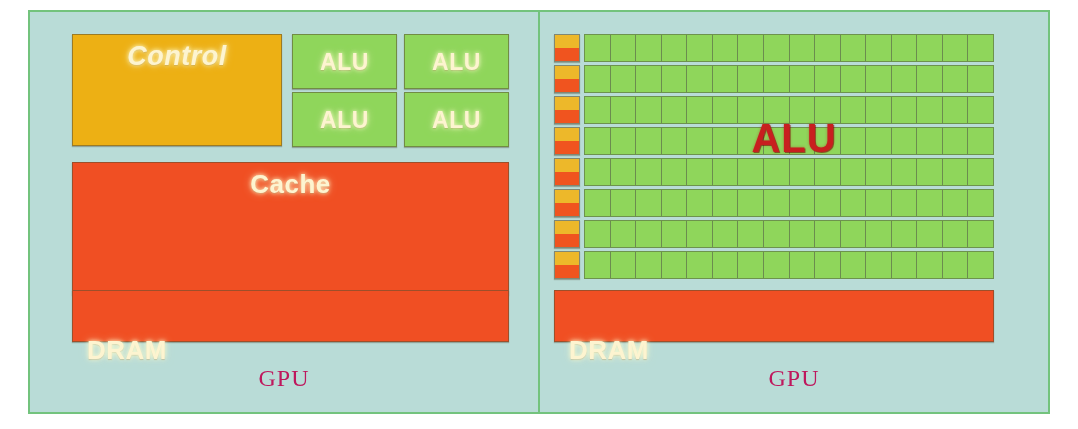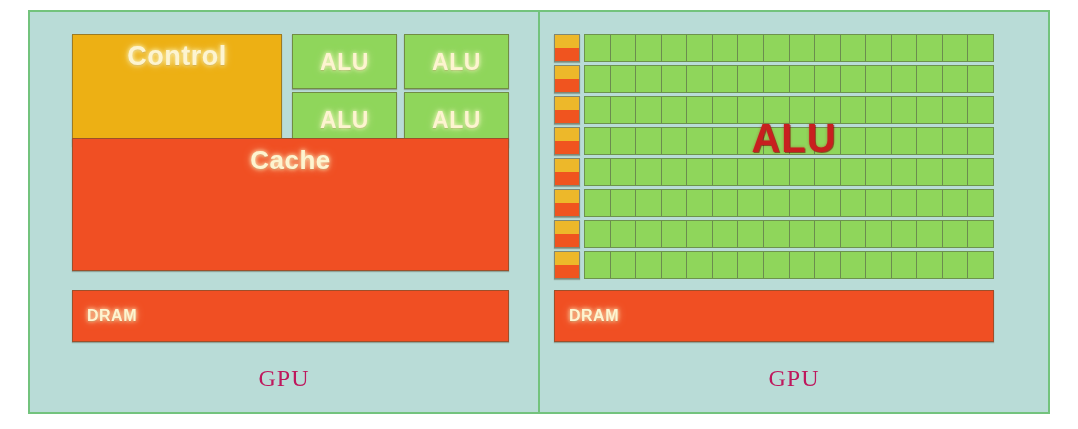--- a/index.html
+++ b/index.html
@@ -95,24 +95,24 @@
     transform: translateY(-50%);
   }
   .label-center {
     top: 50%;
     left: 0;
     right: 0;
     text-align: center;
     transform: translateY(-50%);
   }
 
-  .txt-control { font-size: 27px; }
+  .txt-control { font-size: 27px; font-style: italic; }
   .txt-alu     { font-size: 23px; }
   .txt-cache   { font-size: 26px; }
-  .txt-dram    { font-size: 16px; }
+  .txt-dram    { font-size: 26px; margin-top: 34px; }
 
   
   .panel-caption {
     height: 68px;
     display: flex;
     align-items: center;
     justify-content: center;
     font-family: "Liberation Serif", serif;
     font-size: 24px;
     color: #be185d;
@@ -205,21 +205,21 @@
         </div>
 
         <div class="block alu-box" style="left:262px; top:80px; width:105px; height:55px;">
           <span class="blk-label label-center txt-alu">ALU</span>
         </div>
 
         <div class="block alu-box" style="left:374px; top:80px; width:105px; height:55px;">
           <span class="blk-label label-center txt-alu">ALU</span>
         </div>
 
-        <div class="block cache-box" style="left:42px; top:126px; width:437px; height:133px;">
+        <div class="block cache-box" style="left:42px; top:150px; width:437px; height:133px;">
           <span class="blk-label label-top-center txt-cache">Cache</span>
         </div>
 
         <div class="block dram-box" style="left:42px; top:278px; width:437px; height:52px;">
           <span class="blk-label label-mid-left txt-dram">DRAM</span>
         </div>
 
       </div>
       <div class="panel-caption">GPU</div>
     </div>

